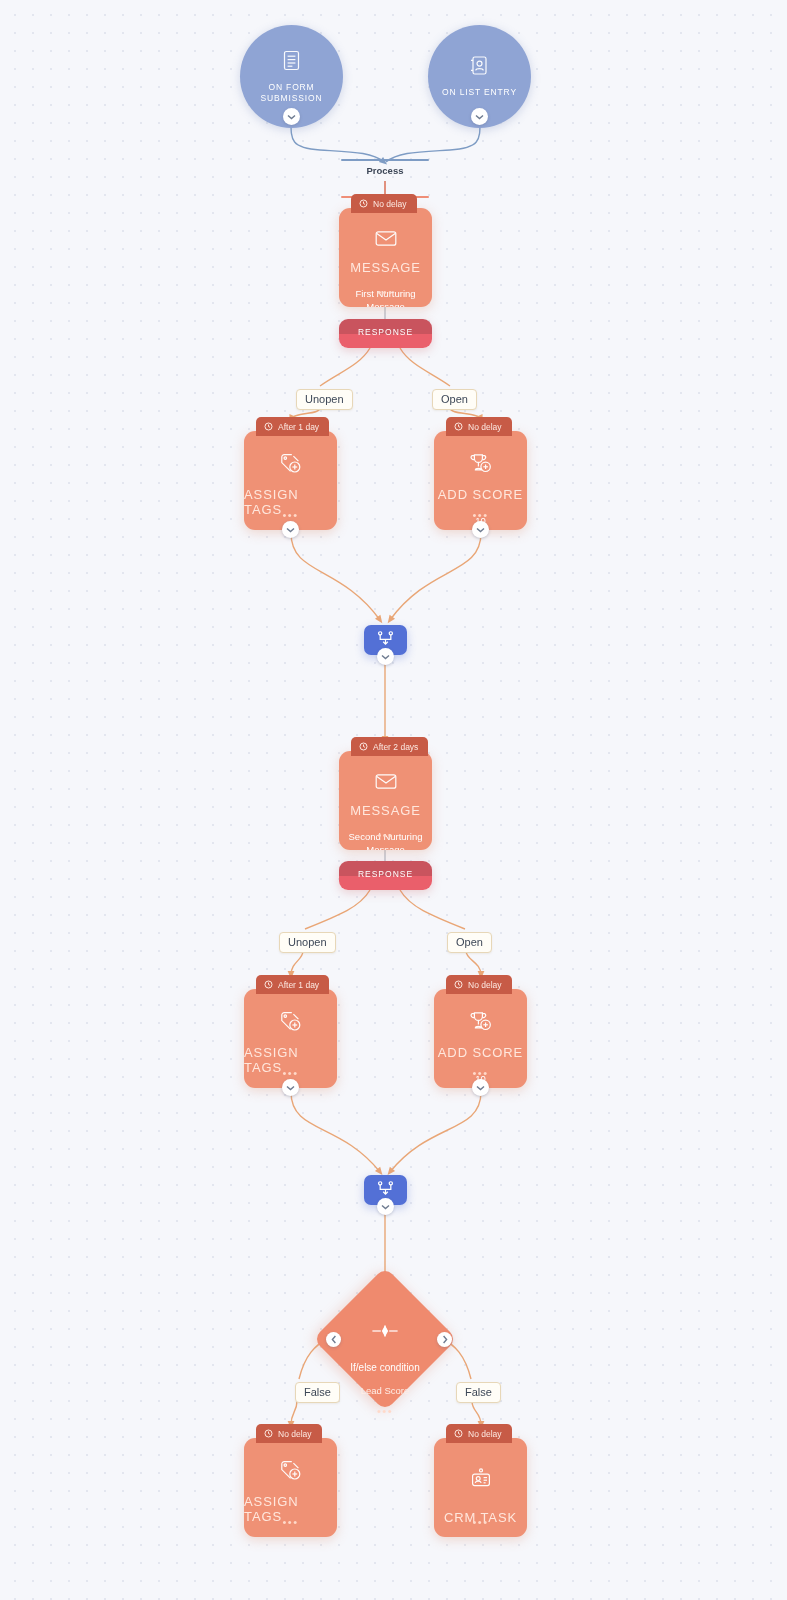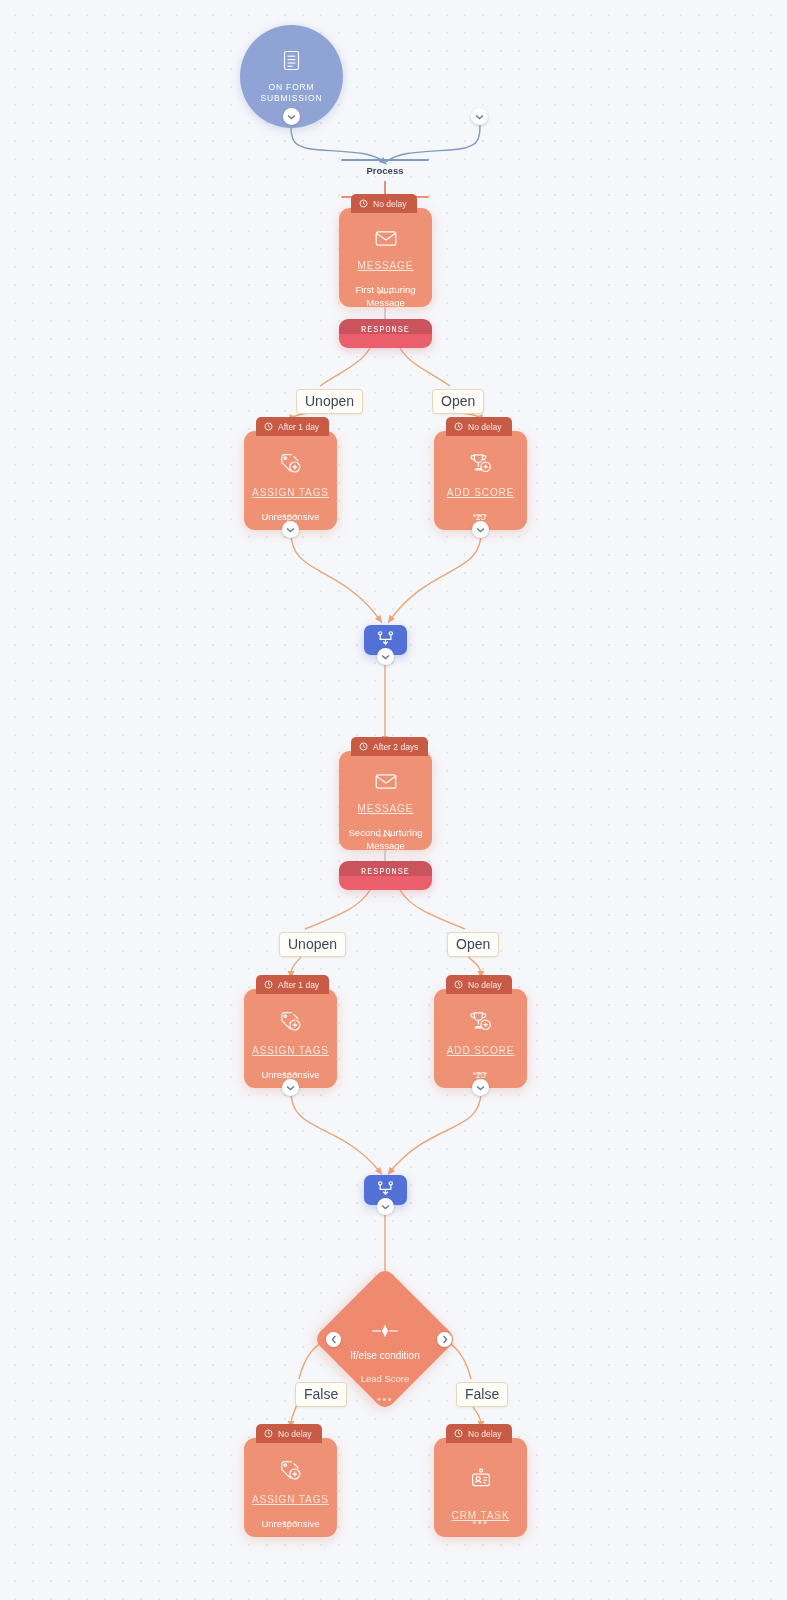--- a/index.html
+++ b/index.html
@@ -122,25 +122,24 @@
     box-shadow: 0 3px 12px rgba(220,140,110,.30);
     display: flex;
     flex-direction: column;
     align-items: center;
     color: #ffffff;
     overflow: hidden;
   }
   .card .c-icon { margin-top: 22px; opacity: .97; }
   .card .c-type {
     margin-top: 9px;
-    font-size: 10px;
+    font-size: 13px;
     letter-spacing: .9px;
     text-transform: uppercase;
     color: #ffe7dd;
-    text-decoration: underline;
   }
   .card .c-value {
     margin-top: 12px;
     font-size: 9.5px;
     line-height: 13px;
     text-align: center;
     padding: 0 8px;
     color: #ffffff;
   }
   .card .c-dots {
@@ -158,41 +157,40 @@
   .response {
     position: absolute;
     border-radius: 9px;
     overflow: hidden;
     box-shadow: 0 3px 10px rgba(200,90,95,.25);
   }
   .response .r-top {
     height: 50%;
     background: #c9545e;
     display: flex;
-    align-items: flex-start;
+    align-items: center;
     justify-content: center;
-    font-family: Liberation Mono, monospace;
   }
   .response .r-bot { height: 50%; background: #ea5f6b; }
   .response .r-label {
     font-size: 8.5px;
     letter-spacing: 1px;
     color: #ffffff;
     text-transform: uppercase;
     transform: translateY(6px);
   }
 
   
   .pill {
     position: absolute;
     background: #fffdf7;
     border: 1px solid #e7d7b8;
     border-radius: 4px;
     padding: 3px 8px 4px;
-    font-size: 14px;
+    font-size: 11px;
     color: #3d4757;
     white-space: nowrap;
     z-index: 15;
     box-shadow: 0 1px 2px rgba(160,140,100,.12);
   }
 
   
   .merge {
     position: absolute;
     border-radius: 7px;
@@ -217,21 +215,21 @@
     position: absolute;
     inset: 0;
     display: flex;
     flex-direction: column;
     align-items: center;
     color: #ffffff;
     z-index: 3;
   }
   .diamond-content .d-icon { margin-top: 36px; }
   .diamond-content .d-title {
-    margin-top: 8px;
+    margin-top: 20px;
     font-size: 10px;
     color: #ffffff;
   }
   .diamond-content .d-sub {
     margin-top: 12px;
     font-size: 9.5px;
     color: #ffeee7;
   }
   .diamond-content .d-dots {
     margin-top: 12px;
@@ -316,20 +314,32 @@
         </svg>
       </span>
       <span class="t-label">ON FORM SUBMISSION</span>
     </div>
     <div class="handle" style="left:283px; top:108px;">
       <svg width="9" height="6" viewBox="0 0 9 6" fill="none" stroke="#6e7b90" stroke-width="1.4">
         <path d="M1 1.4 L4.5 4.6 L8 1.4"></path>
       </svg>
     </div>
 
+    <div class="trigger" style="left:428px; top:25px; width:103px; height:103px;">
+      <span class="t-icon">
+        <svg width="19" height="21" viewBox="0 0 19 21" fill="none" stroke="#ffffff" stroke-width="1.2">
+          <rect x="3" y="2" width="13" height="17" rx="1.8"></rect>
+          <circle cx="9.5" cy="8.6" r="2.5"></circle>
+          <path d="M5.6 15.4 C6.4 12.9 12.6 12.9 13.4 15.4"></path>
+          <line x1="1" y1="5.4" x2="3" y2="5.4"></line>
+          <line x1="1" y1="15.4" x2="3" y2="15.4"></line>
+        </svg>
+      </span>
+      <span class="t-label">ON LIST ENTRY</span>
+    </div>
     <div class="handle" style="left:471px; top:108px;">
       <svg width="9" height="6" viewBox="0 0 9 6" fill="none" stroke="#6e7b90" stroke-width="1.4">
         <path d="M1 1.4 L4.5 4.6 L8 1.4"></path>
       </svg>
     </div>
 
     <div class="process-sep" style="left:341px; top:159px; width:88px; height:39px;">
       <div class="line-top"></div>
       <div class="sep-label">Process</div>
       <div class="line-bot"></div>

